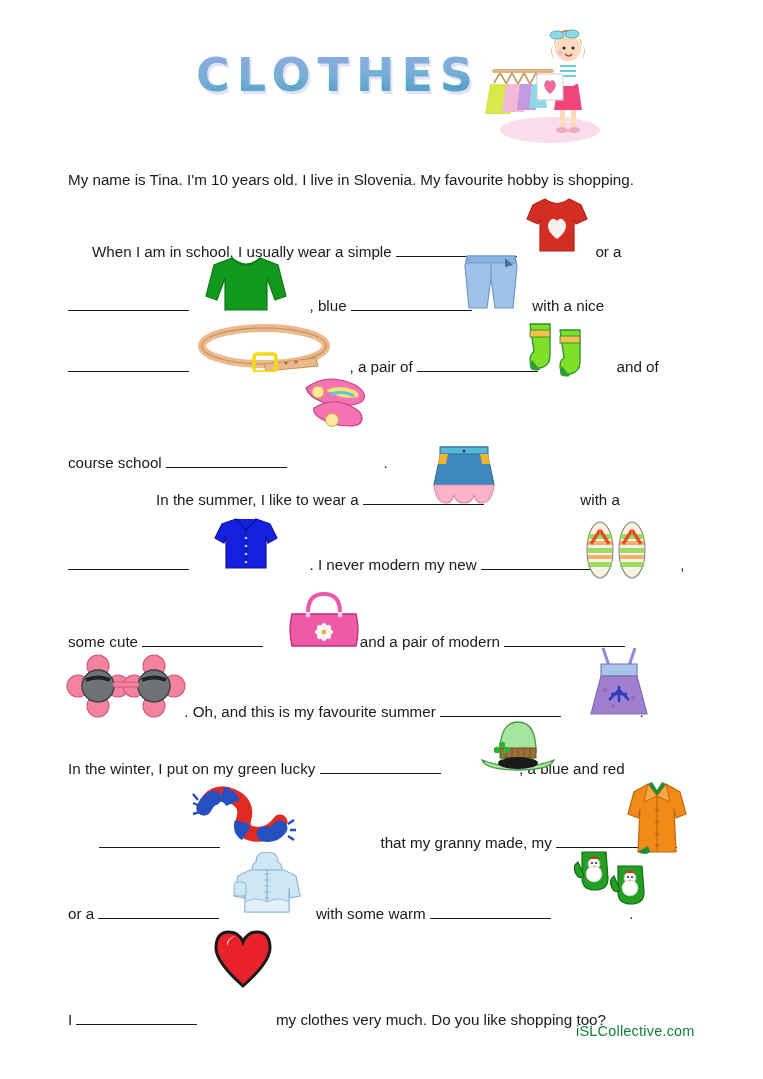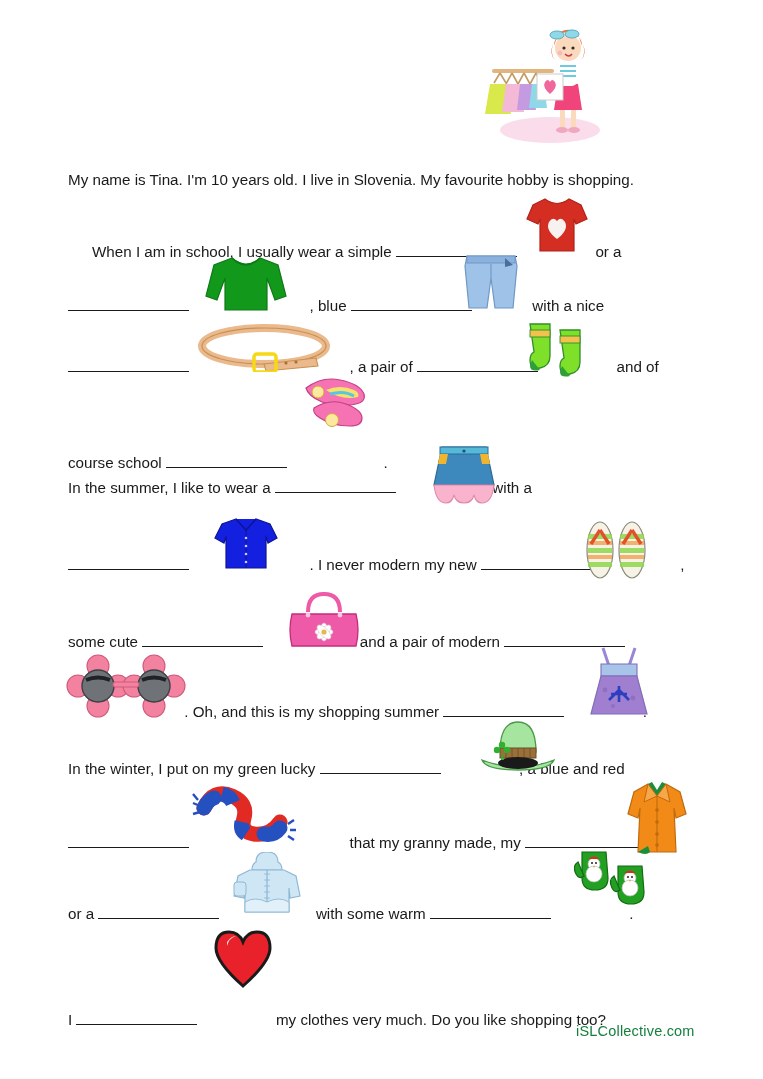--- a/index.html
+++ b/index.html
@@ -74,20 +74,21 @@
     font-weight: normal;
     color: #15803d;
     letter-spacing: .2px;
   }
 </style>
 </head>
 <body>
 
 <div id="worksheet-header">
 
+  <div id="title-clothes">CLOTHES</div>
 
   <svg id="header-girl" class="art" viewBox="0 0 124 122">
     <ellipse cx="66" cy="104" rx="50" ry="13" fill="#fbdcea"></ellipse>
 
     <rect x="8" y="43" width="62" height="4" rx="2" fill="#e0b57e"></rect>
     <g stroke="#c59a62" stroke-width="1.6" fill="none">
       <path d="M16 47 l-6 10 M16 47 l6 10"></path>
         <path d="M28 47 l-6 11 M28 47 l6 11"></path>
       <path d="M40 47 l-6 11 M40 47 l6 11"></path>
         <path d="M52 47 l-6 11 M52 47 l6 11"></path>
@@ -195,21 +196,21 @@
 
 <svg class="art" style="left:292px; top:374px; width:82px; height:58px;" viewBox="0 0 82 58">
   <path d="M14 14 q16 -12 34 -8 q20 4 24 14 q2 8 -8 10 q-18 4 -34 -2 q-14 -6 -16 -14z" fill="#f573b3" stroke="#c43f86" stroke-width="1.2"></path>
   <path d="M34 16 q14 -6 28 0 q6 3 4 7 q-16 4 -32 -7z" fill="#f6e26b"></path>
   <path d="M38 20 q14 -4 24 2" stroke="#57c6e0" stroke-width="3" fill="none"></path>
   <circle cx="26" cy="18" r="6" fill="#fbe9a0" stroke="#d8a73c"></circle>
   <path d="M22 34 q16 -10 32 -4 q16 6 16 14 q0 8 -12 8 q-18 0 -30 -8 q-8 -5 -6 -10z" fill="#f573b3" stroke="#c43f86" stroke-width="1.2"></path>
   <circle cx="40" cy="46" r="6.5" fill="#fbe9a0" stroke="#d8a73c"></circle>
 </svg>
 
-<div class="line" style="top:479px;">
+<div class="line" style="top:491px;text-align:center;">
   <span>In the summer, I like to wear a</span>
   <span class="blank b-long"></span>
   <span class="gap-l"></span>
   <span>with a</span>
 </div>
 
 <svg class="art" style="left:424px; top:443px; width:80px; height:64px;" viewBox="0 0 80 64">
   <path d="M18 4 L62 4 L70 42 L10 42z" fill="#3d88bd" stroke="#2b6a97" stroke-width="1.2"></path>
   <rect x="16" y="4" width="48" height="7" fill="#56b9d8" stroke="#2b6a97" stroke-width="1"></rect>
   <path d="M16 11 l8 0 l-2 10 l-8 0z" fill="#f0b52c"></path>
@@ -276,21 +277,21 @@
       <ellipse cx="42" cy="44" rx="9" ry="4"></ellipse>
     <ellipse cx="42" cy="44" rx="7" ry="7" transform="rotate(45 42 44)" opacity="0"></ellipse>
     <ellipse cx="42" cy="44" rx="4" ry="9" transform="rotate(45 42 44)"></ellipse>
     <ellipse cx="42" cy="44" rx="4" ry="9" transform="rotate(-45 42 44)"></ellipse>
   </g>
   <circle cx="42" cy="44" r="2.6" fill="#e8b84c"></circle>
 </svg>
 
 <div class="line" style="top:703px;">
   <span class="gap-xl"></span>
-  <span>. Oh, and this is my shopping summer</span>
+  <span>. Oh, and this is my favourite summer</span>
   <span class="blank b-long"></span>
   <span class="gap-m"></span>
   <span>.</span>
 </div>
 
 <svg class="art" style="left:66px; top:654px; width:120px; height:64px;" viewBox="0 0 120 64">
   <g fill="#f2829f" stroke="#d05a7c" stroke-width="1.1">
     <circle cx="32" cy="32" r="11"></circle>
       <circle cx="32" cy="12" r="11"></circle>
       <circle cx="32" cy="52" r="11"></circle>
@@ -335,21 +336,21 @@
   <path d="M4 42 q36 14 72 0 q-4 10 -36 10 q-32 0 -36 -10z" fill="#a5e5a0" stroke="#4a9a4a" stroke-width="1.3"></path>
   <ellipse cx="40" cy="45" rx="20" ry="6" fill="#1a1a1a"></ellipse>
   <g fill="#2fb02f">
       <circle cx="24" cy="27" r="3.2"></circle>
       <circle cx="19" cy="32" r="3.2"></circle>
       <circle cx="29" cy="32" r="3.2"></circle>
       <path d="M24 34 l-1 8 l3 0z"></path>
     </g>
 </svg>
 
-<div class="line" style="top:834px;">
+<div class="line" style="top:834px;text-align:center;">
   <span class="blank b-long"></span>
   <span class="gap-xxl"></span>
   <span>that my granny made, my</span>
   <span class="blank b-long"></span>
 </div>
 
 <svg class="art" style="left:192px; top:786px; width:104px; height:62px;" viewBox="0 0 104 62">
   <path d="M12 22 q10 -20 28 -12 q16 7 12 22 q-4 14 10 16 q16 2 26 -12" fill="none" stroke="#e02a22" stroke-width="15" stroke-linecap="round"></path>
   <path d="M12 22 q4 -8 10 -10" fill="none" stroke="#2450c0" stroke-width="15" stroke-linecap="round"></path>
   <path d="M30 8 q8 2 11 9" fill="none" stroke="#2450c0" stroke-width="15"></path>

